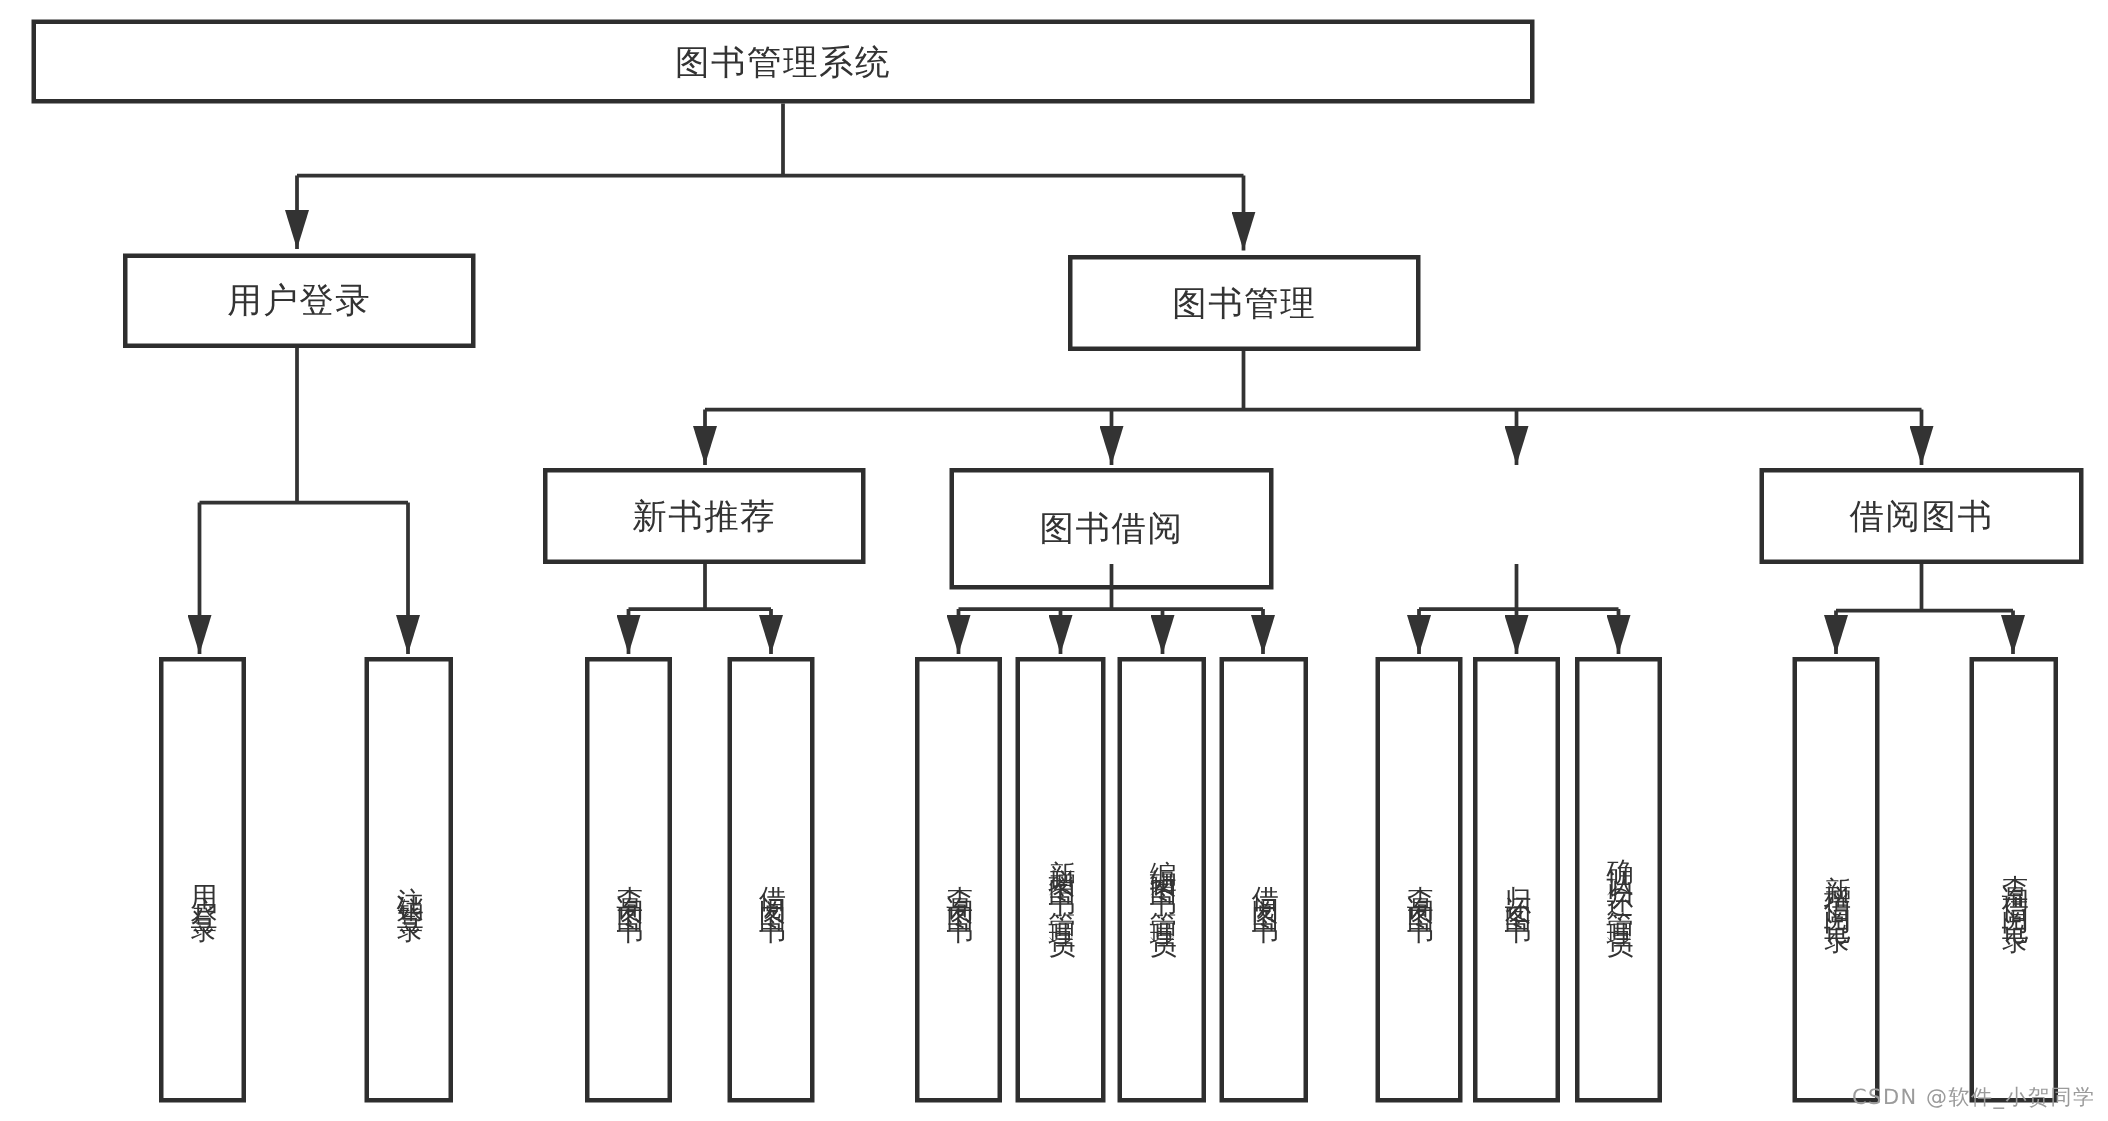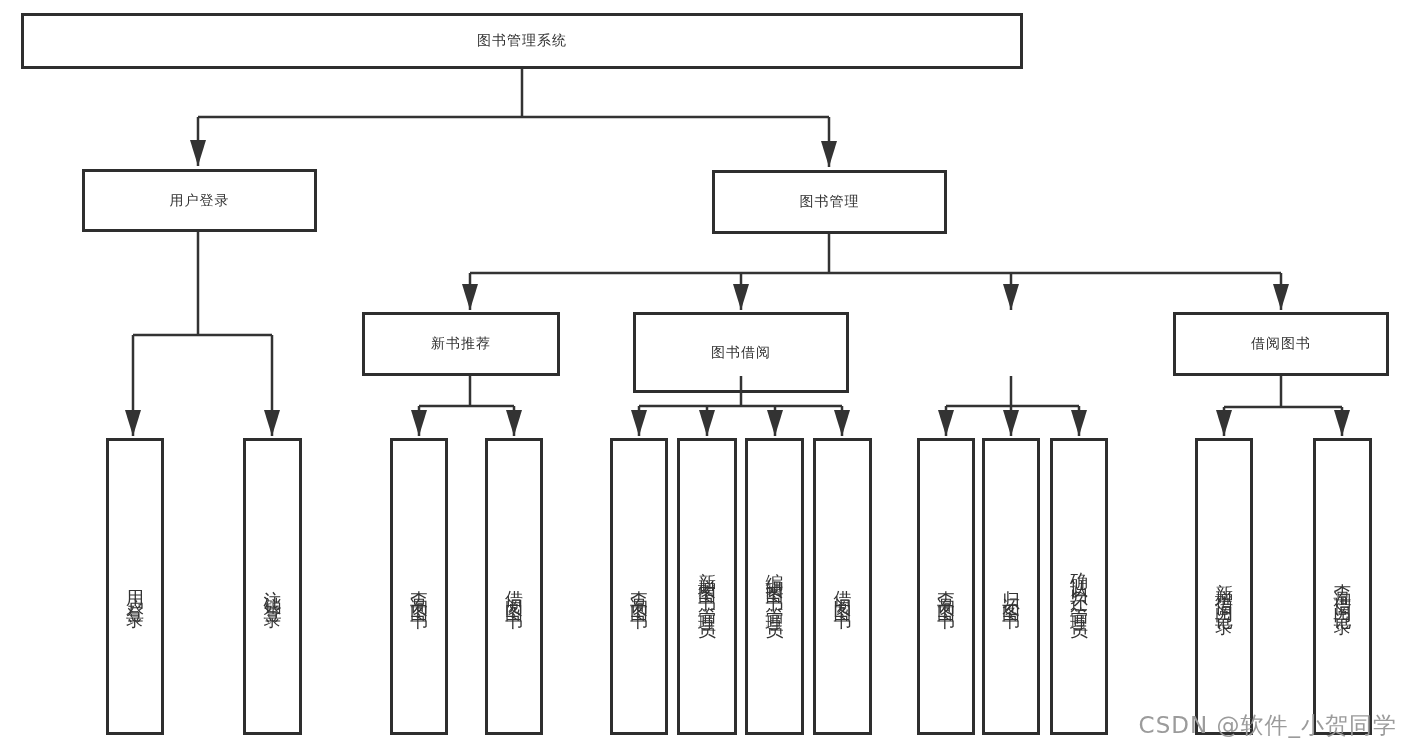--- a/index.html
+++ b/index.html
@@ -12,21 +12,21 @@
   }
   .node{
     position:absolute;
     box-sizing:border-box;
     border:3px solid #2e2e2e;
     background:#ffffff;
     color:#333333;
     display:flex;
     align-items:center;
     justify-content:center;
-    font-size:14px;
+    font-size:23px;
     letter-spacing:1px;
     z-index:1;
   }
   .vnode{
     writing-mode:vertical-rl;
     text-orientation:mixed;
     font-size:18px;
     letter-spacing:7px;
     line-height:1;
     padding-top:6px;
@@ -35,21 +35,21 @@
     position:absolute;
     left:0;top:0;
     z-index:2;
     pointer-events:none;
   }
   #watermark{
     position:absolute;
     right:8px;
     bottom:6px;
     color:#9b9b9b;
-    font-size:23px;
+    font-size:14px;
     letter-spacing:1px;
     z-index:3;
     white-space:nowrap;
   }
 </style>
 </head>
 <body>
 
 <div id="stage">
 
@@ -57,21 +57,21 @@
     <span>图书管理系统</span>
   </div>
 
   <div class="node" style="left:82px;top:169px;width:235px;height:63px;">
     <span>用户登录</span>
   </div>
   <div class="node" style="left:712px;top:170px;width:235px;height:64px;">
     <span>图书管理</span>
   </div>
 
-  <div class="node" style="left:362px;top:312px;width:198px;height:64px;">
+  <div class="node" style="left:362px;top:312px;width:215px;height:64px;">
     <span>新书推荐</span>
   </div>
   <div class="node" style="left:633px;top:312px;width:216px;height:81px;">
     <span>图书借阅</span>
   </div>
   <div class="node" style="left:1173px;top:312px;width:216px;height:64px;">
     <span>借阅图书</span>
   </div>
 
   <div class="node vnode" style="left:106px;top:438px;width:58px;height:297px;">

